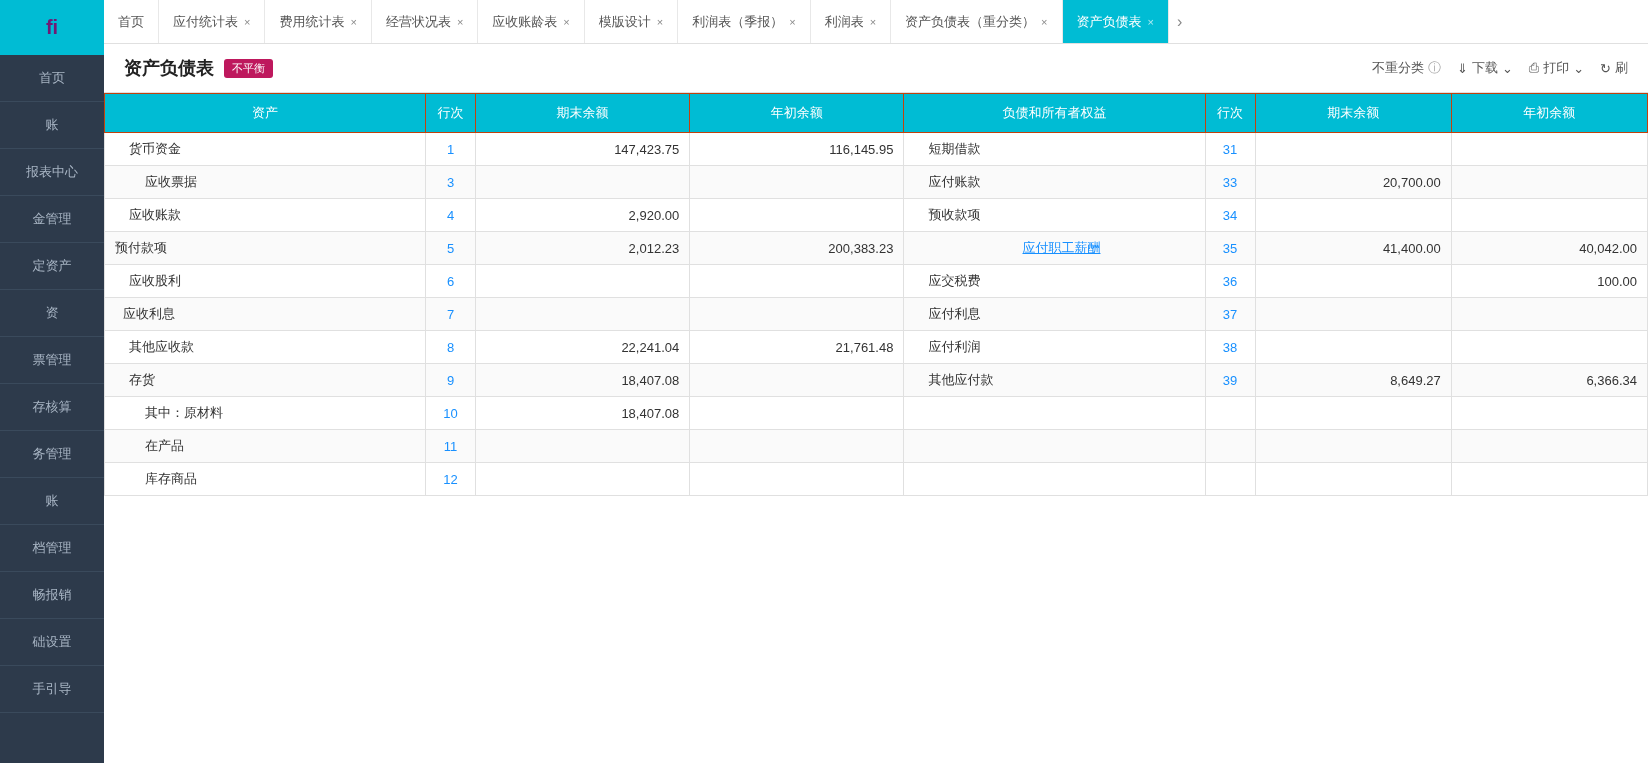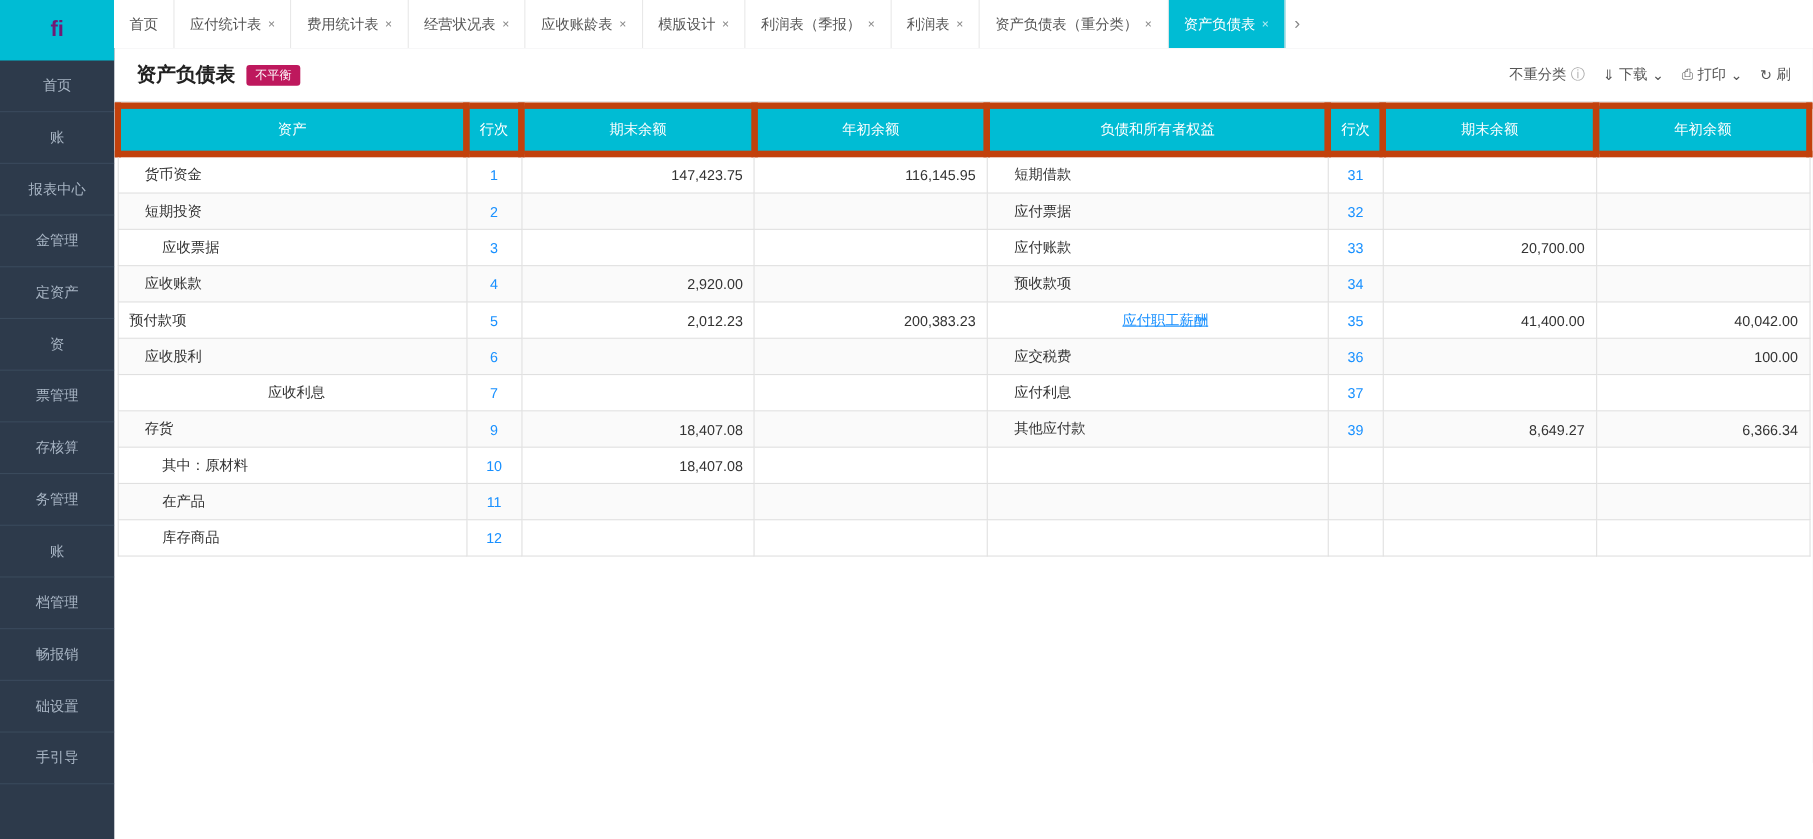--- a/index.html
+++ b/index.html
@@ -134,21 +134,21 @@
       width: 100%;
       border-collapse: collapse;
       font-size: 13px;
     }
 
     thead tr th {
       background: #00bcd4;
       color: #fff;
       text-align: center;
       padding: 10px 8px;
-      border: 6px solid #c2410c;
+      border: 1px solid #c2410c;
       font-weight: normal;
     }
 
     tbody tr td {
       border: 1px solid #e0e0e0;
       padding: 7px 10px;
       color: #333;
     }
 
     tbody tr:nth-child(odd) td { background: #fff; }
@@ -283,30 +283,20 @@
           <td style="padding-left:24px;">货币资金</td>
           <td class="row-num">1</td>
           <td class="right">147,423.75</td>
           <td class="right">116,145.95</td>
           <td style="padding-left:24px;">短期借款</td>
           <td class="row-num">31</td>
           <td class="right"></td>
           <td class="right"></td>
         </tr>
         <tr>
-          <td style="padding-left:24px;">短期投资</td>
-          <td class="row-num">2</td>
-          <td class="right"></td>
-          <td class="right"></td>
-          <td style="padding-left:24px;">应付票据</td>
-          <td class="row-num">32</td>
-          <td class="right"></td>
-          <td class="right"></td>
-        </tr>
-        <tr>
           <td style="padding-left:40px;">应收票据</td>
           <td class="row-num">3</td>
           <td class="right"></td>
           <td class="right"></td>
           <td style="padding-left:24px;font-family:Liberation Mono, monospace;">应付账款</td>
           <td class="row-num">33</td>
           <td class="right">20,700.00</td>
           <td class="right"></td>
         </tr>
         <tr>
@@ -333,26 +323,36 @@
           <td style="padding-left:24px;">应收股利</td>
           <td class="row-num">6</td>
           <td class="right"></td>
           <td class="right"></td>
           <td style="padding-left:24px;">应交税费</td>
           <td class="row-num">36</td>
           <td class="right"></td>
           <td class="right">100.00</td>
         </tr>
         <tr>
-          <td style="padding-left:18px;text-align:center;">应收利息</td>
+          <td style="padding-left:18px;">应收利息</td>
           <td class="row-num">7</td>
           <td class="right"></td>
           <td class="right"></td>
           <td style="padding-left:24px;">应付利息</td>
           <td class="row-num">37</td>
+          <td class="right"></td>
+          <td class="right"></td>
+        </tr>
+        <tr>
+          <td style="padding-left:24px;">其他应收款</td>
+          <td class="row-num">8</td>
+          <td class="right">22,241.04</td>
+          <td class="right">21,761.48</td>
+          <td style="padding-left:24px;">应付利润</td>
+          <td class="row-num">38</td>
           <td class="right"></td>
           <td class="right"></td>
         </tr>
         <tr>
           <td style="padding-left:24px;">存货</td>
           <td class="row-num">9</td>
           <td class="right">18,407.08</td>
           <td class="right"></td>
           <td style="padding-left:24px;">其他应付款</td>
           <td class="row-num">39</td>

